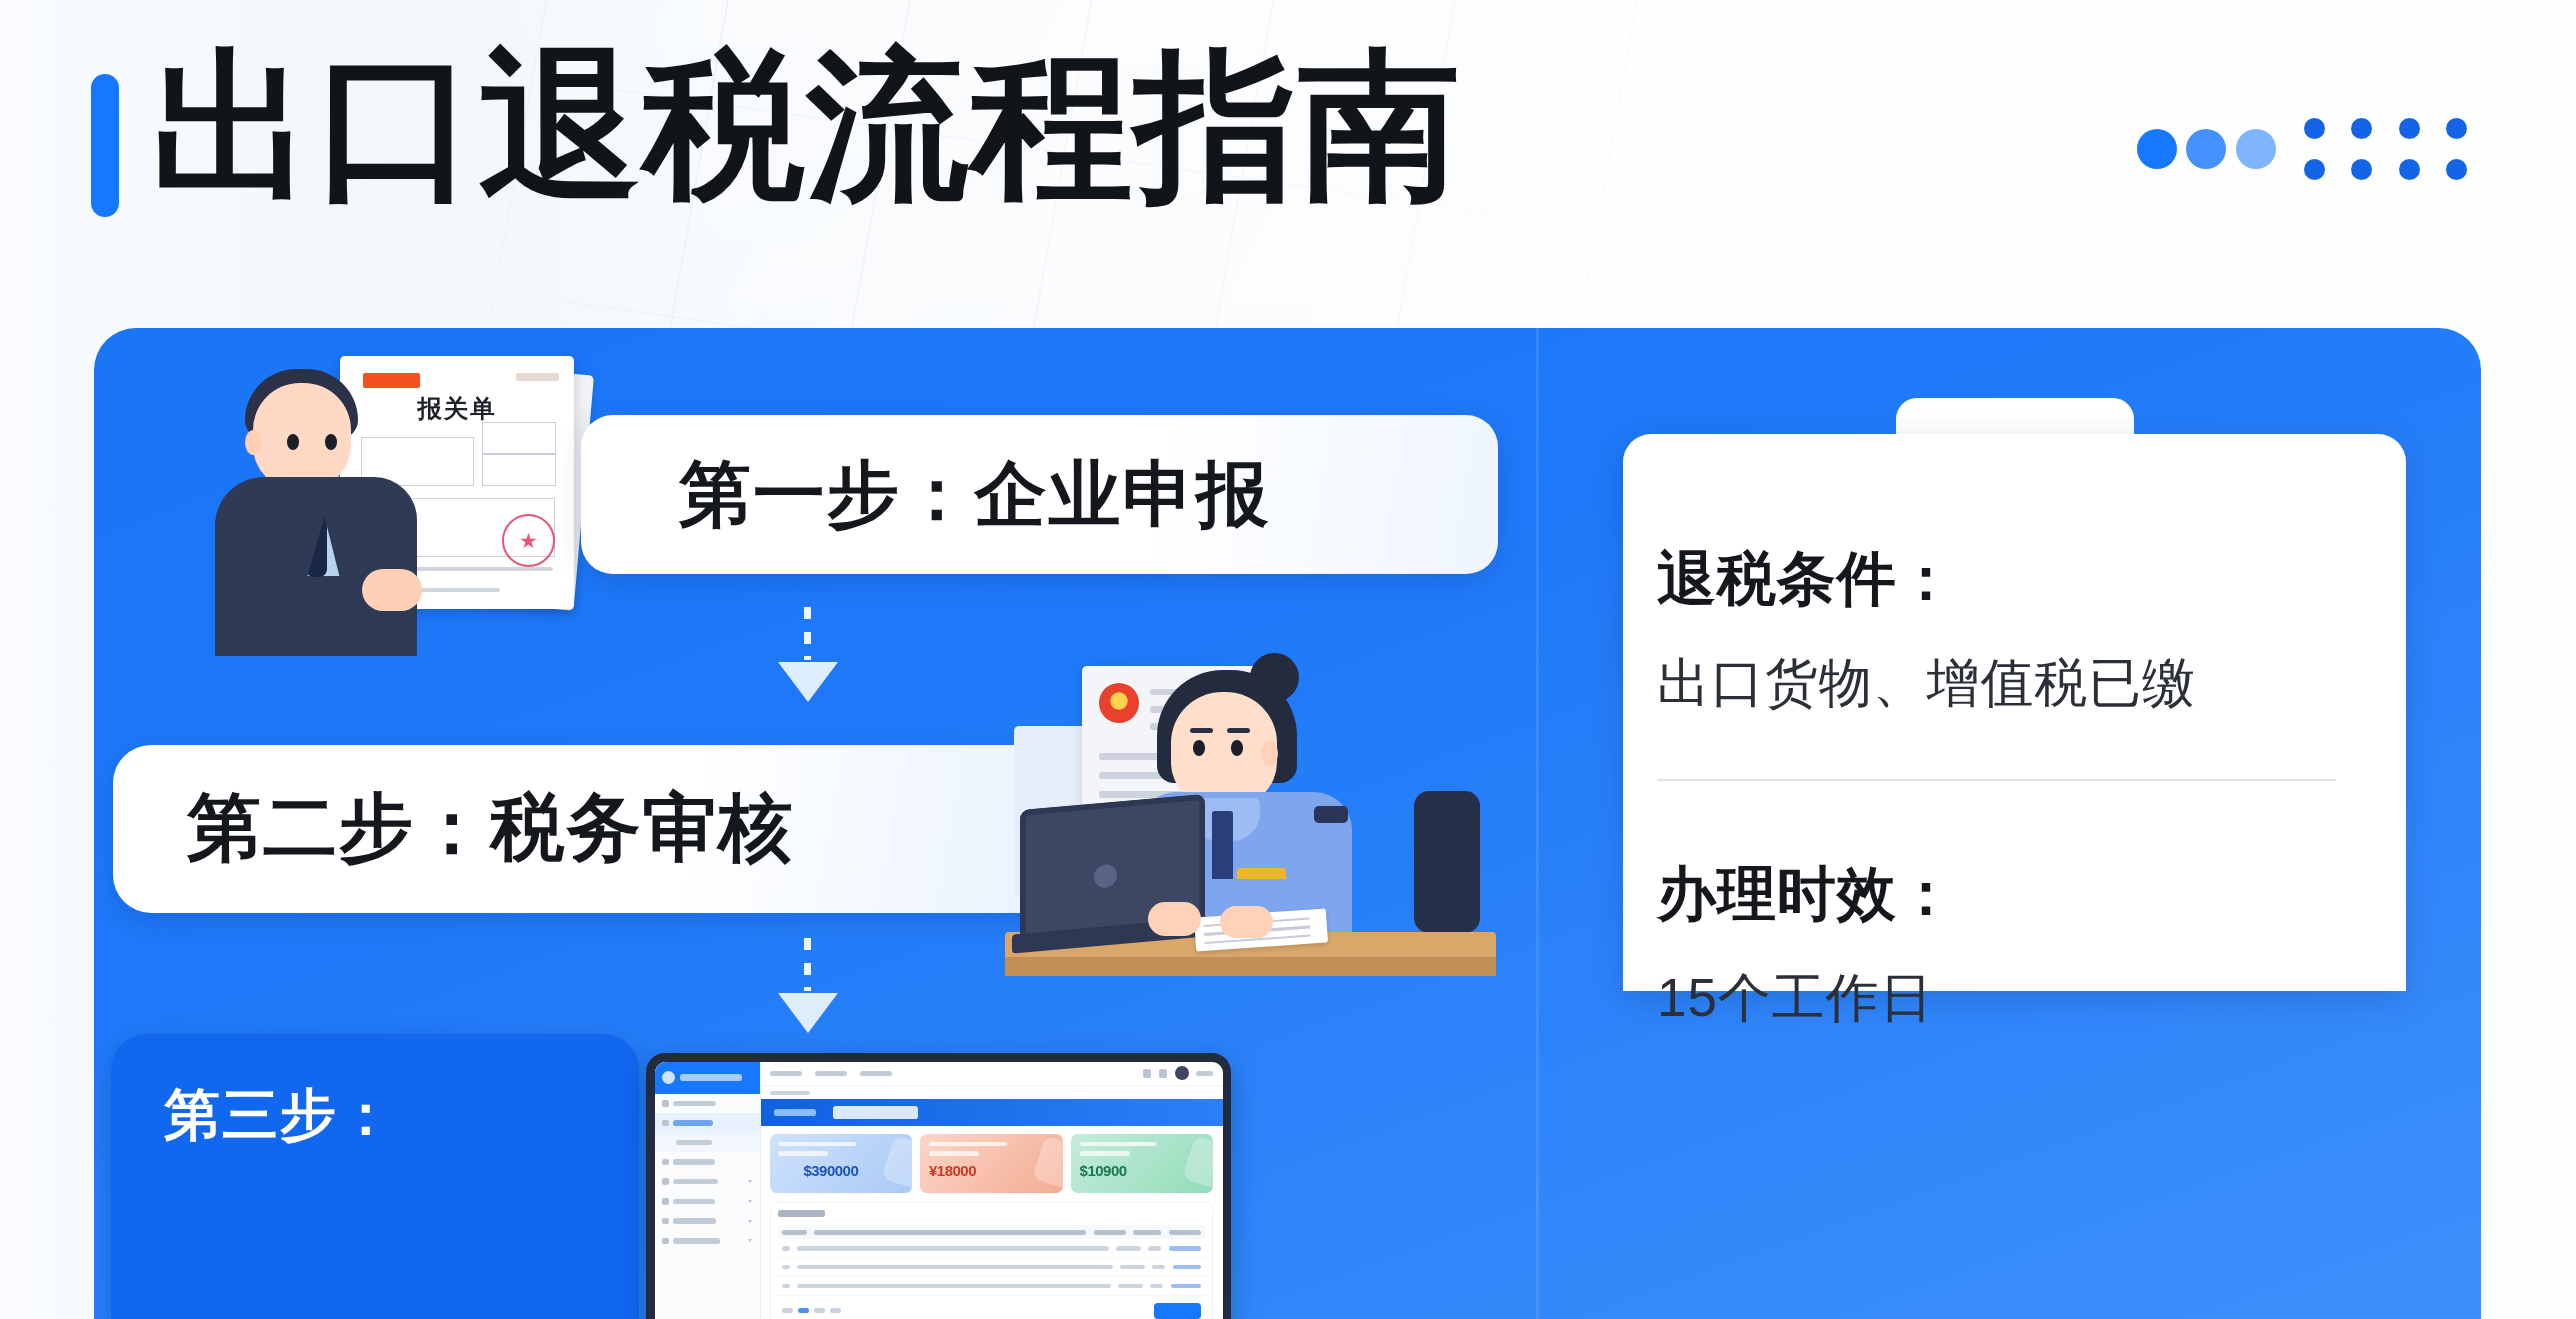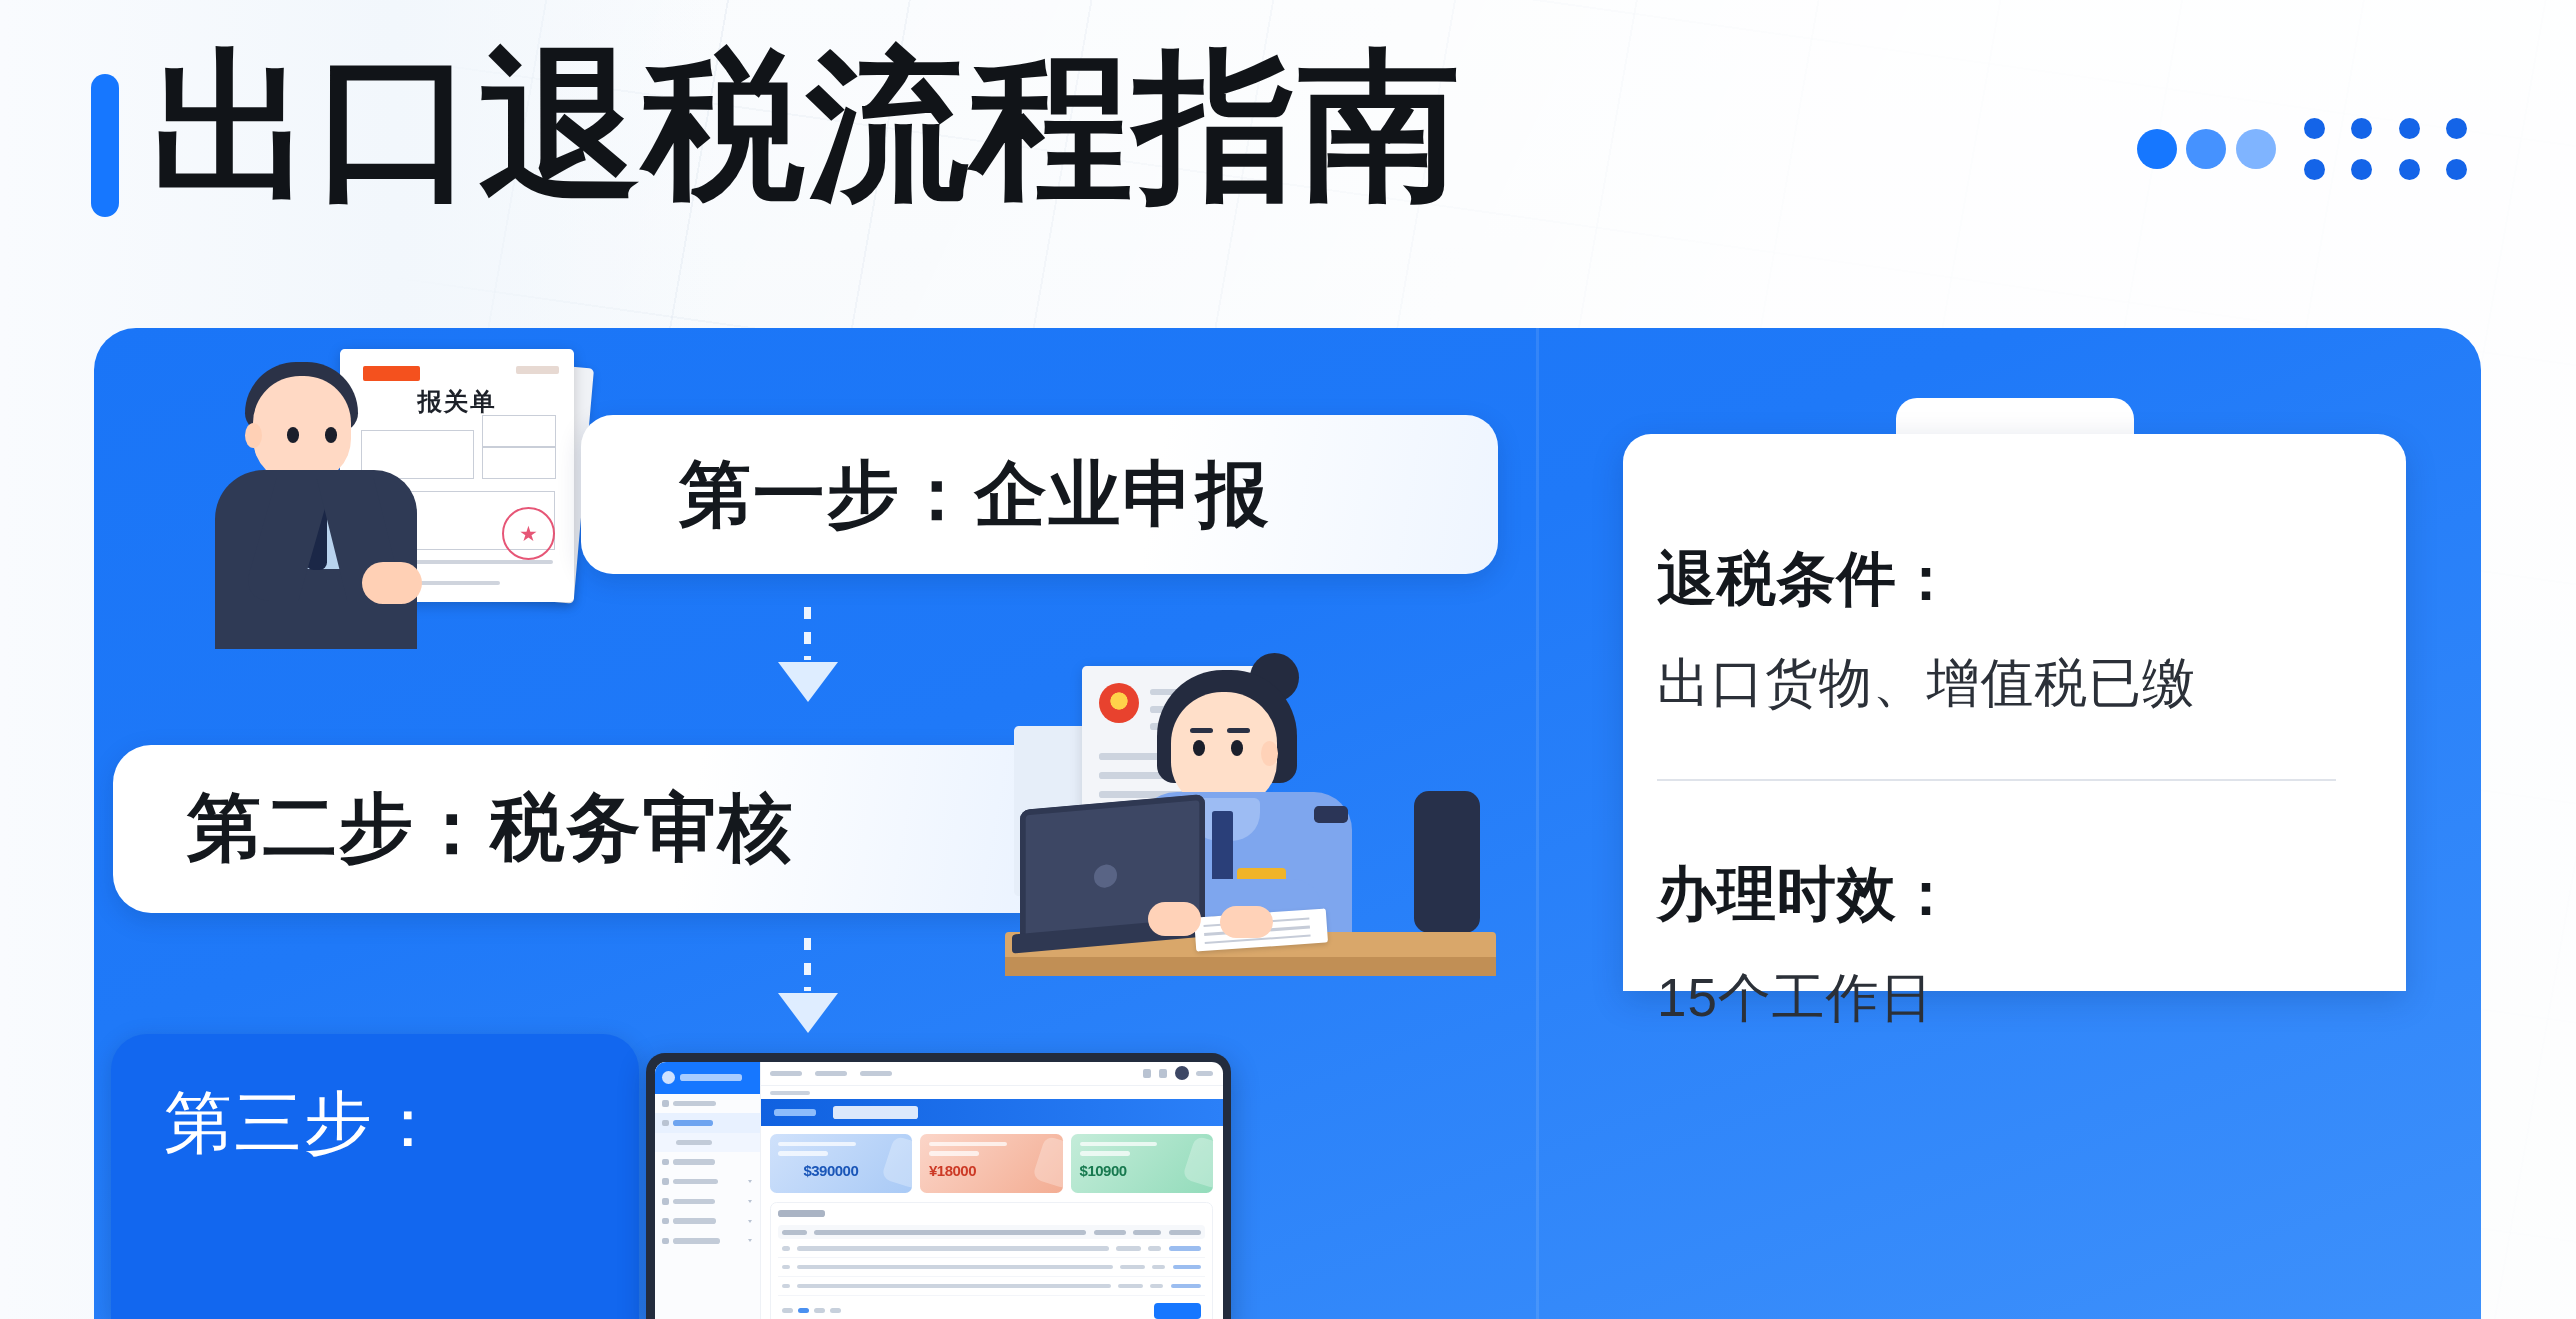--- a/index.html
+++ b/index.html
@@ -82,39 +82,39 @@
     letter-spacing:1.9px; white-space:nowrap;
   }
   
   #step3-card{
     position:absolute; left:17px; top:706px; width:528px; height:285px;
     background:#1267ef; border-radius:36px 36px 0 0;
     box-shadow:0 5.7px 22.6px rgba(4,30,80,.20);
     padding:45px 0 0 53px;
   }
   .step3-line{
-    font-size:68px; font-weight:400; color:#ffffff; line-height:1.28;
+    font-size:56px; font-weight:700; color:#ffffff; line-height:1.28;
     letter-spacing:1.9px; white-space:nowrap;
   }
 
   
   .arrow{ position:absolute; width:57px; display:flex; flex-direction:column; align-items:center; }
   #arrow1{ left:685px; top:279px; }
   #arrow2{ left:685px; top:610px; }
   .arrow-line{
     width:6.6px; height:53px;
     background:repeating-linear-gradient(180deg, rgba(255,255,255,.92) 0 12.3px, rgba(255,255,255,0) 12.3px 24.5px);
   }
   .arrow-head{
     width:0; height:0; border-left:30px solid transparent; border-right:30px solid transparent;
     border-top:40px solid rgba(233,243,255,.95); margin-top:1.9px;
   }
 
   
-  #illus-declare{ position:absolute; left:125px; top:8px; width:396px; height:302px; }
+  #illus-declare{ position:absolute; left:125px; top:15px; width:396px; height:302px; }
   .ill-doc-back{
     position:absolute; left:223px; top:26.4px; width:142px; height:236px;
     background:#f0f2f6; border-radius:4.7px; transform:rotate(5deg);
     box-shadow:0 2.8px 9.4px rgba(0,0,0,.14);
   }
   .ill-doc-back .ln{ position:absolute; left:15px; width:106px; height:8.5px; background:#e2e6ed; border-radius:1.9px; }
   .ill-doc{
     position:absolute; left:121px; top:13.2px; width:234px; height:253px;
     background:#ffffff; border-radius:4.7px; box-shadow:0 3.8px 13.2px rgba(0,0,0,.18);
   }

